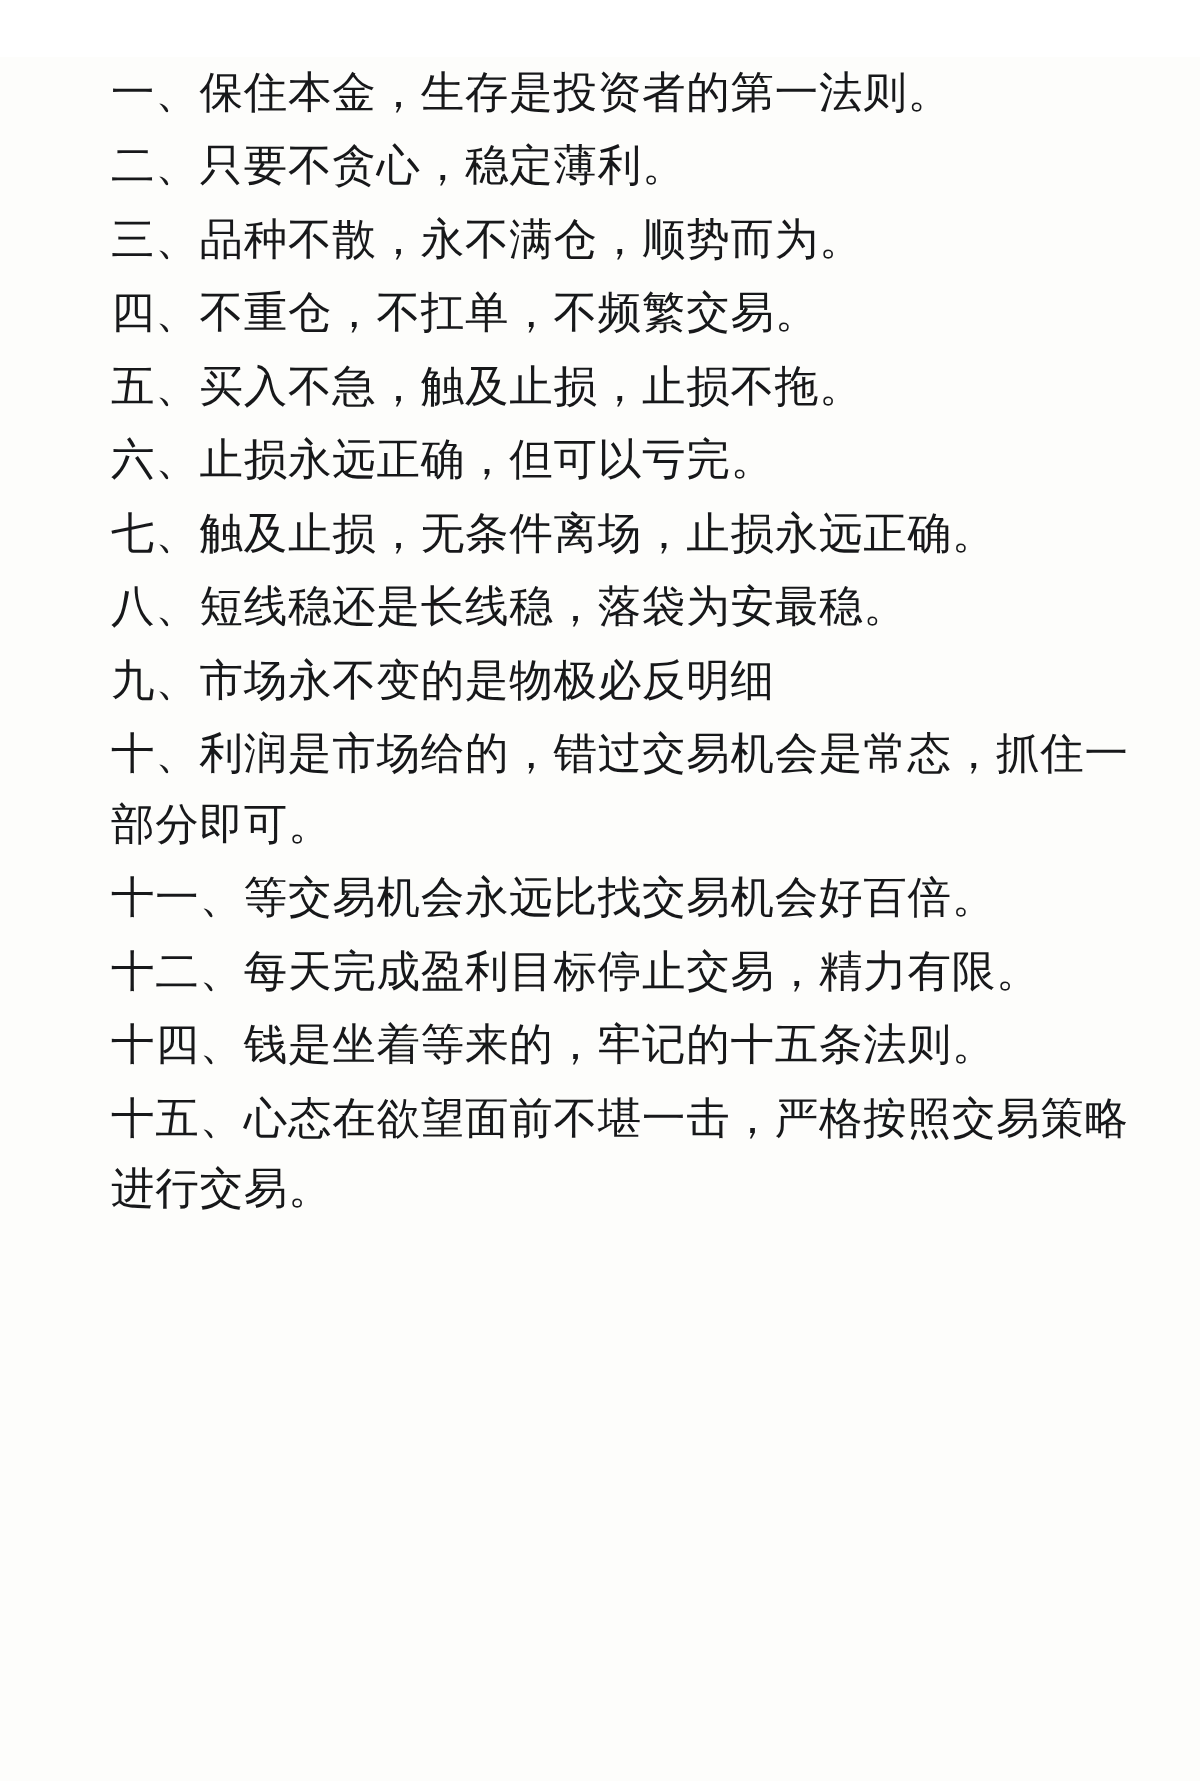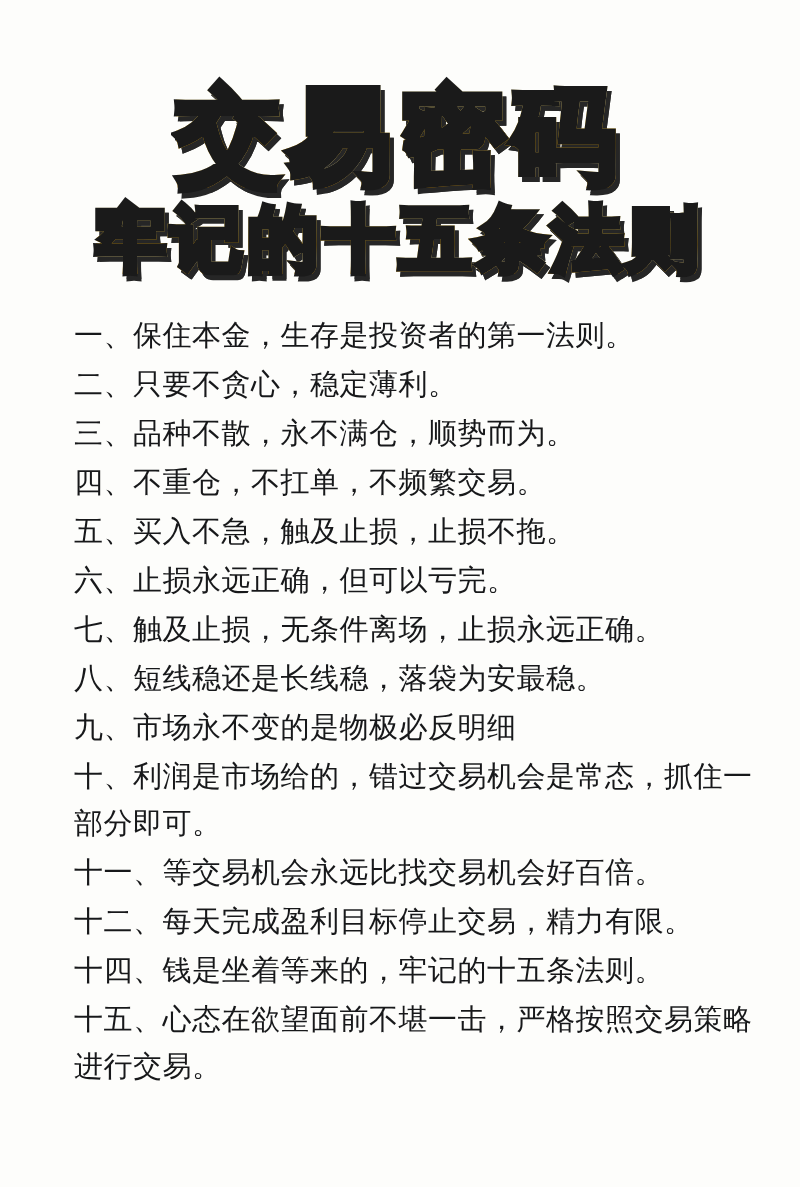--- a/index.html
+++ b/index.html
@@ -67,24 +67,20 @@
     text-indent: 0;
     margin: 0 0 2px 0;
     word-break: break-all;
   }
 </style>
 </head>
 <body>
 
 <div class="poster">
 
-  <div class="title-block">
-    <div class="title-main">交易密码</div>
-    <div class="title-sub">牢记的十五条法则</div>
-  </div>
 
   <ul class="rules">
     <li>一、保住本金，生存是投资者的第一法则。</li>
     <li>二、只要不贪心，稳定薄利。</li>
     <li>三、品种不散，永不满仓，顺势而为。</li>
     <li>四、不重仓，不扛单，不频繁交易。</li>
     <li>五、买入不急，触及止损，止损不拖。</li>
     <li>六、止损永远正确，但可以亏完。</li>
     <li>七、触及止损，无条件离场，止损永远正确。</li>
     <li>八、短线稳还是长线稳，落袋为安最稳。</li>

